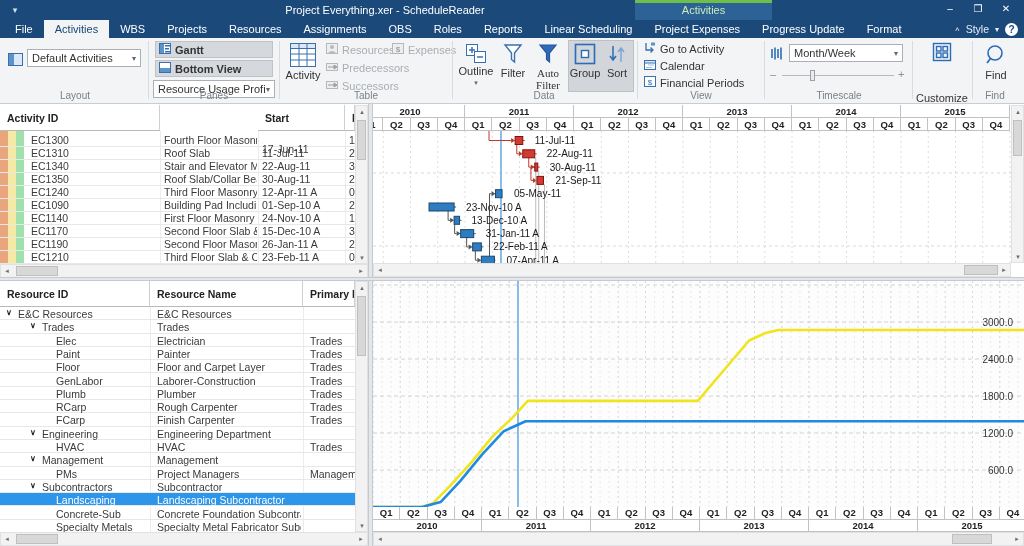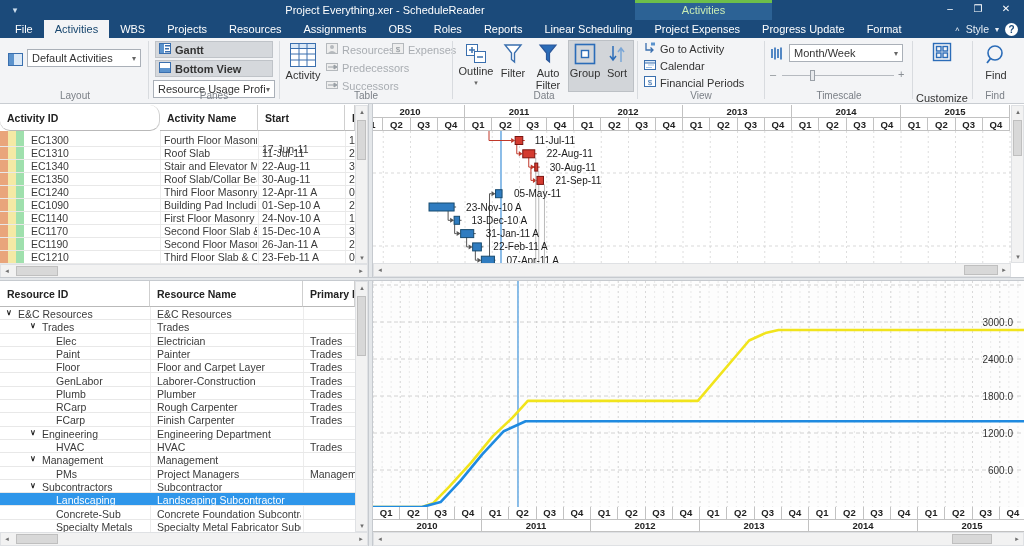--- a/index.html
+++ b/index.html
@@ -198,21 +198,21 @@
     <div class="abs bigbtn" style="left:497px;top:5px;width:32px;">
       <span class="ic"><svg width="22" height="22">
             <path d="M3,2 h16 l-6.5,8 v9 l-3,-2.5 v-6.5 z" fill="#fff" stroke="#3a6fae" stroke-width="1.4"></path>
           </svg></span>
       <span>Filter</span>
     </div>
     <div class="abs bigbtn" style="left:531px;top:5px;width:34px;">
       <span class="ic"><svg width="22" height="22">
             <path d="M3,2 h16 l-6.5,8 v9 l-3,-2.5 v-6.5 z" fill="#2b6cb8" stroke="#2b579a" stroke-width="1.2"></path>
           </svg></span>
-      <span style="width:34px;white-space:normal;">Auto Filter</span>
+      <span style="width:34px;white-space:normal;font-family:Liberation Serif, serif;">Auto Filter</span>
     </div>
     <div class="abs" style="left:568px;top:2px;width:66px;height:52px;background:#d2d5d9;border:1px solid #bcc0c5;"></div>
     <div class="abs bigbtn" style="left:570px;top:5px;width:30px;">
       <span class="ic"><svg width="24" height="22">
             <rect x="2.5" y="1.5" width="19" height="19" fill="none" stroke="#2b6cb8" stroke-width="1.6"></rect>
             <rect x="8.5" y="7.5" width="7" height="7" fill="#fff" stroke="#2b6cb8" stroke-width="1.4"></rect>
           </svg></span>
       <span>Group</span>
     </div>
     <div class="abs bigbtn" style="left:603px;top:5px;width:28px;">
@@ -292,22 +292,21 @@
             <line x1="6.5" y1="15.5" x2="3" y2="20" stroke="#2b6cb8" stroke-width="1.8"></line>
           </svg></span>
       <span>Find</span>
     </div>
     <div class="abs glabel" style="left:972px;width:46px;">Find</div>
   </div>
 
   <div class="abs panes-bg"></div>
 
   <div class="abs" id="act-table" style="left:0;top:105px;width:368px;height:173px;background:#fff;overflow:hidden;">
-      <div class="abs hdrcell" style="left: 0px; top: 0px; width: 160px; height: 26px; font-size: 10.5px; border-radius: 10px;">Activity ID</div>
-      <div class="abs hdrcell" style="left: 160px; top: 0px; width: 98px; height: 26px; font-size: 10.5px;">Activity Name</div>
+      <div class="abs hdrcell" style="left: 0px; top: 0px; width: 160px; height: 26px; font-size: 10.5px;">Activity ID</div>
       <div class="abs hdrcell" style="left: 258px; top: 0px; width: 87px; height: 26px; font-size: 10.5px;">Start</div>
       <div class="abs hdrcell" style="left: 345px; top: 0px; width: 10px; height: 26px; font-size: 10.5px;">Finish</div>
       <div class="abs hdrcell" style="left: 355px; top: 0px; width: 13px; height: 26px;"></div>
       <div class="abs" style="left: 0px; top: 26px; width: 355px; height: 133px; overflow: hidden;">
         <div class="abs" style="left: 0px; top: 0px; width: 8px; height: 133px; background: rgb(233, 165, 123);"></div>
         <div class="abs" style="left: 8px; top: 0px; width: 8px; height: 133px; background: rgb(244, 233, 165);"></div>
         <div class="abs" style="left: 16px; top: 0px; width: 8px; height: 133px; background: rgb(159, 224, 173);"></div>
         <div class="abs vline" style="left: 160px; top: 0px; height: 133px;"></div>
         <div class="abs vline" style="left: 258px; top: 0px; height: 133px;"></div>
         <div class="abs vline" style="left: 345px; top: 0px; height: 133px;"></div>

